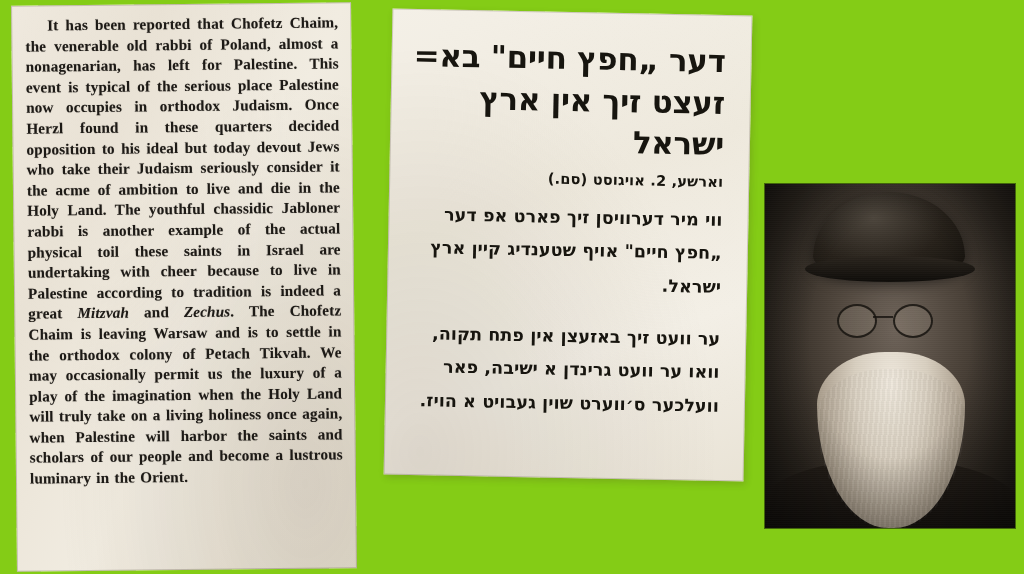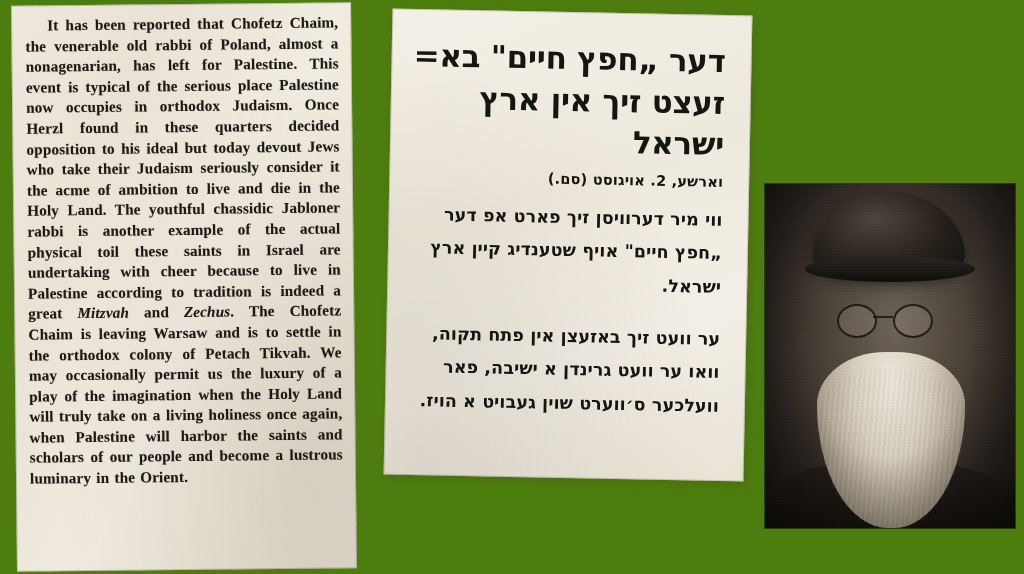--- a/index.html
+++ b/index.html
@@ -5,21 +5,21 @@
   html, body {
     margin: 0;
     padding: 0;
     background: #ffffff;
   }
   #stage {
     position: relative;
     width: 1024px;
     height: 574px;
     overflow: hidden;
-    background: #4d7c0f;
+    background: #84cc16;
     font-family: "Liberation Serif", serif;
     text-decoration: underline;
   }
 
   
   #english-clipping {
     position: absolute;
     left: 14px;
     top: 4px;
     width: 340px;

